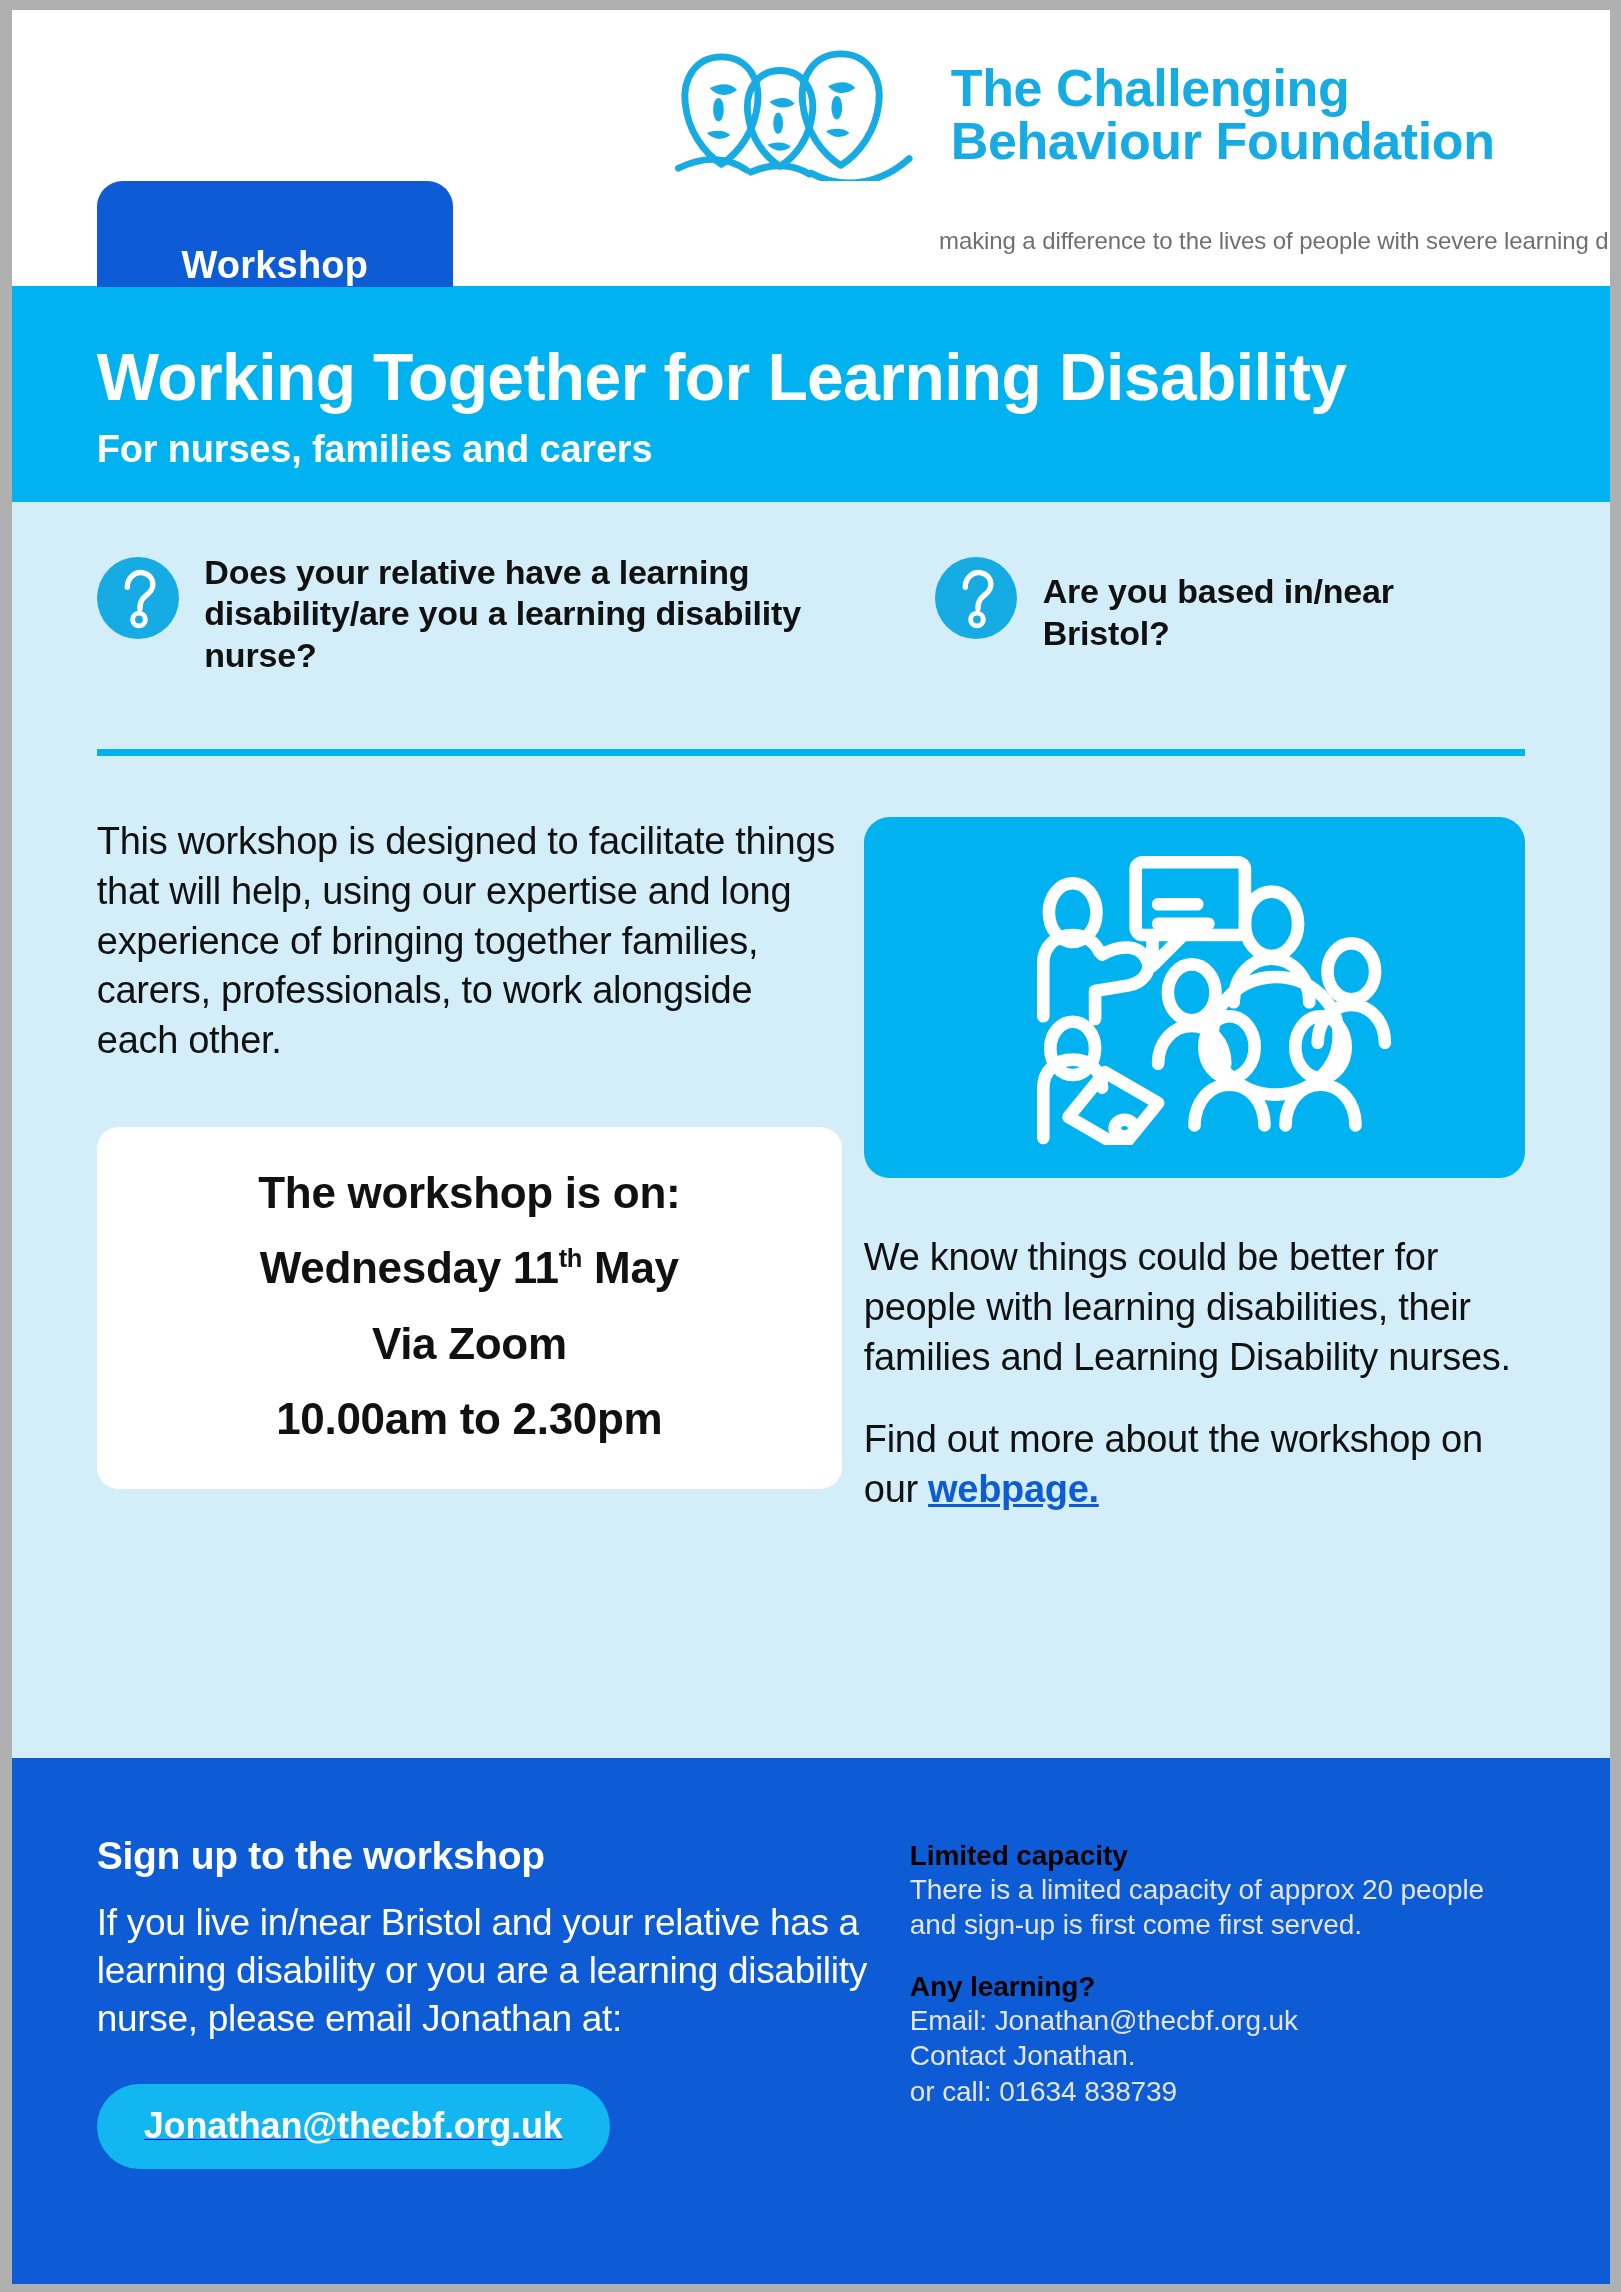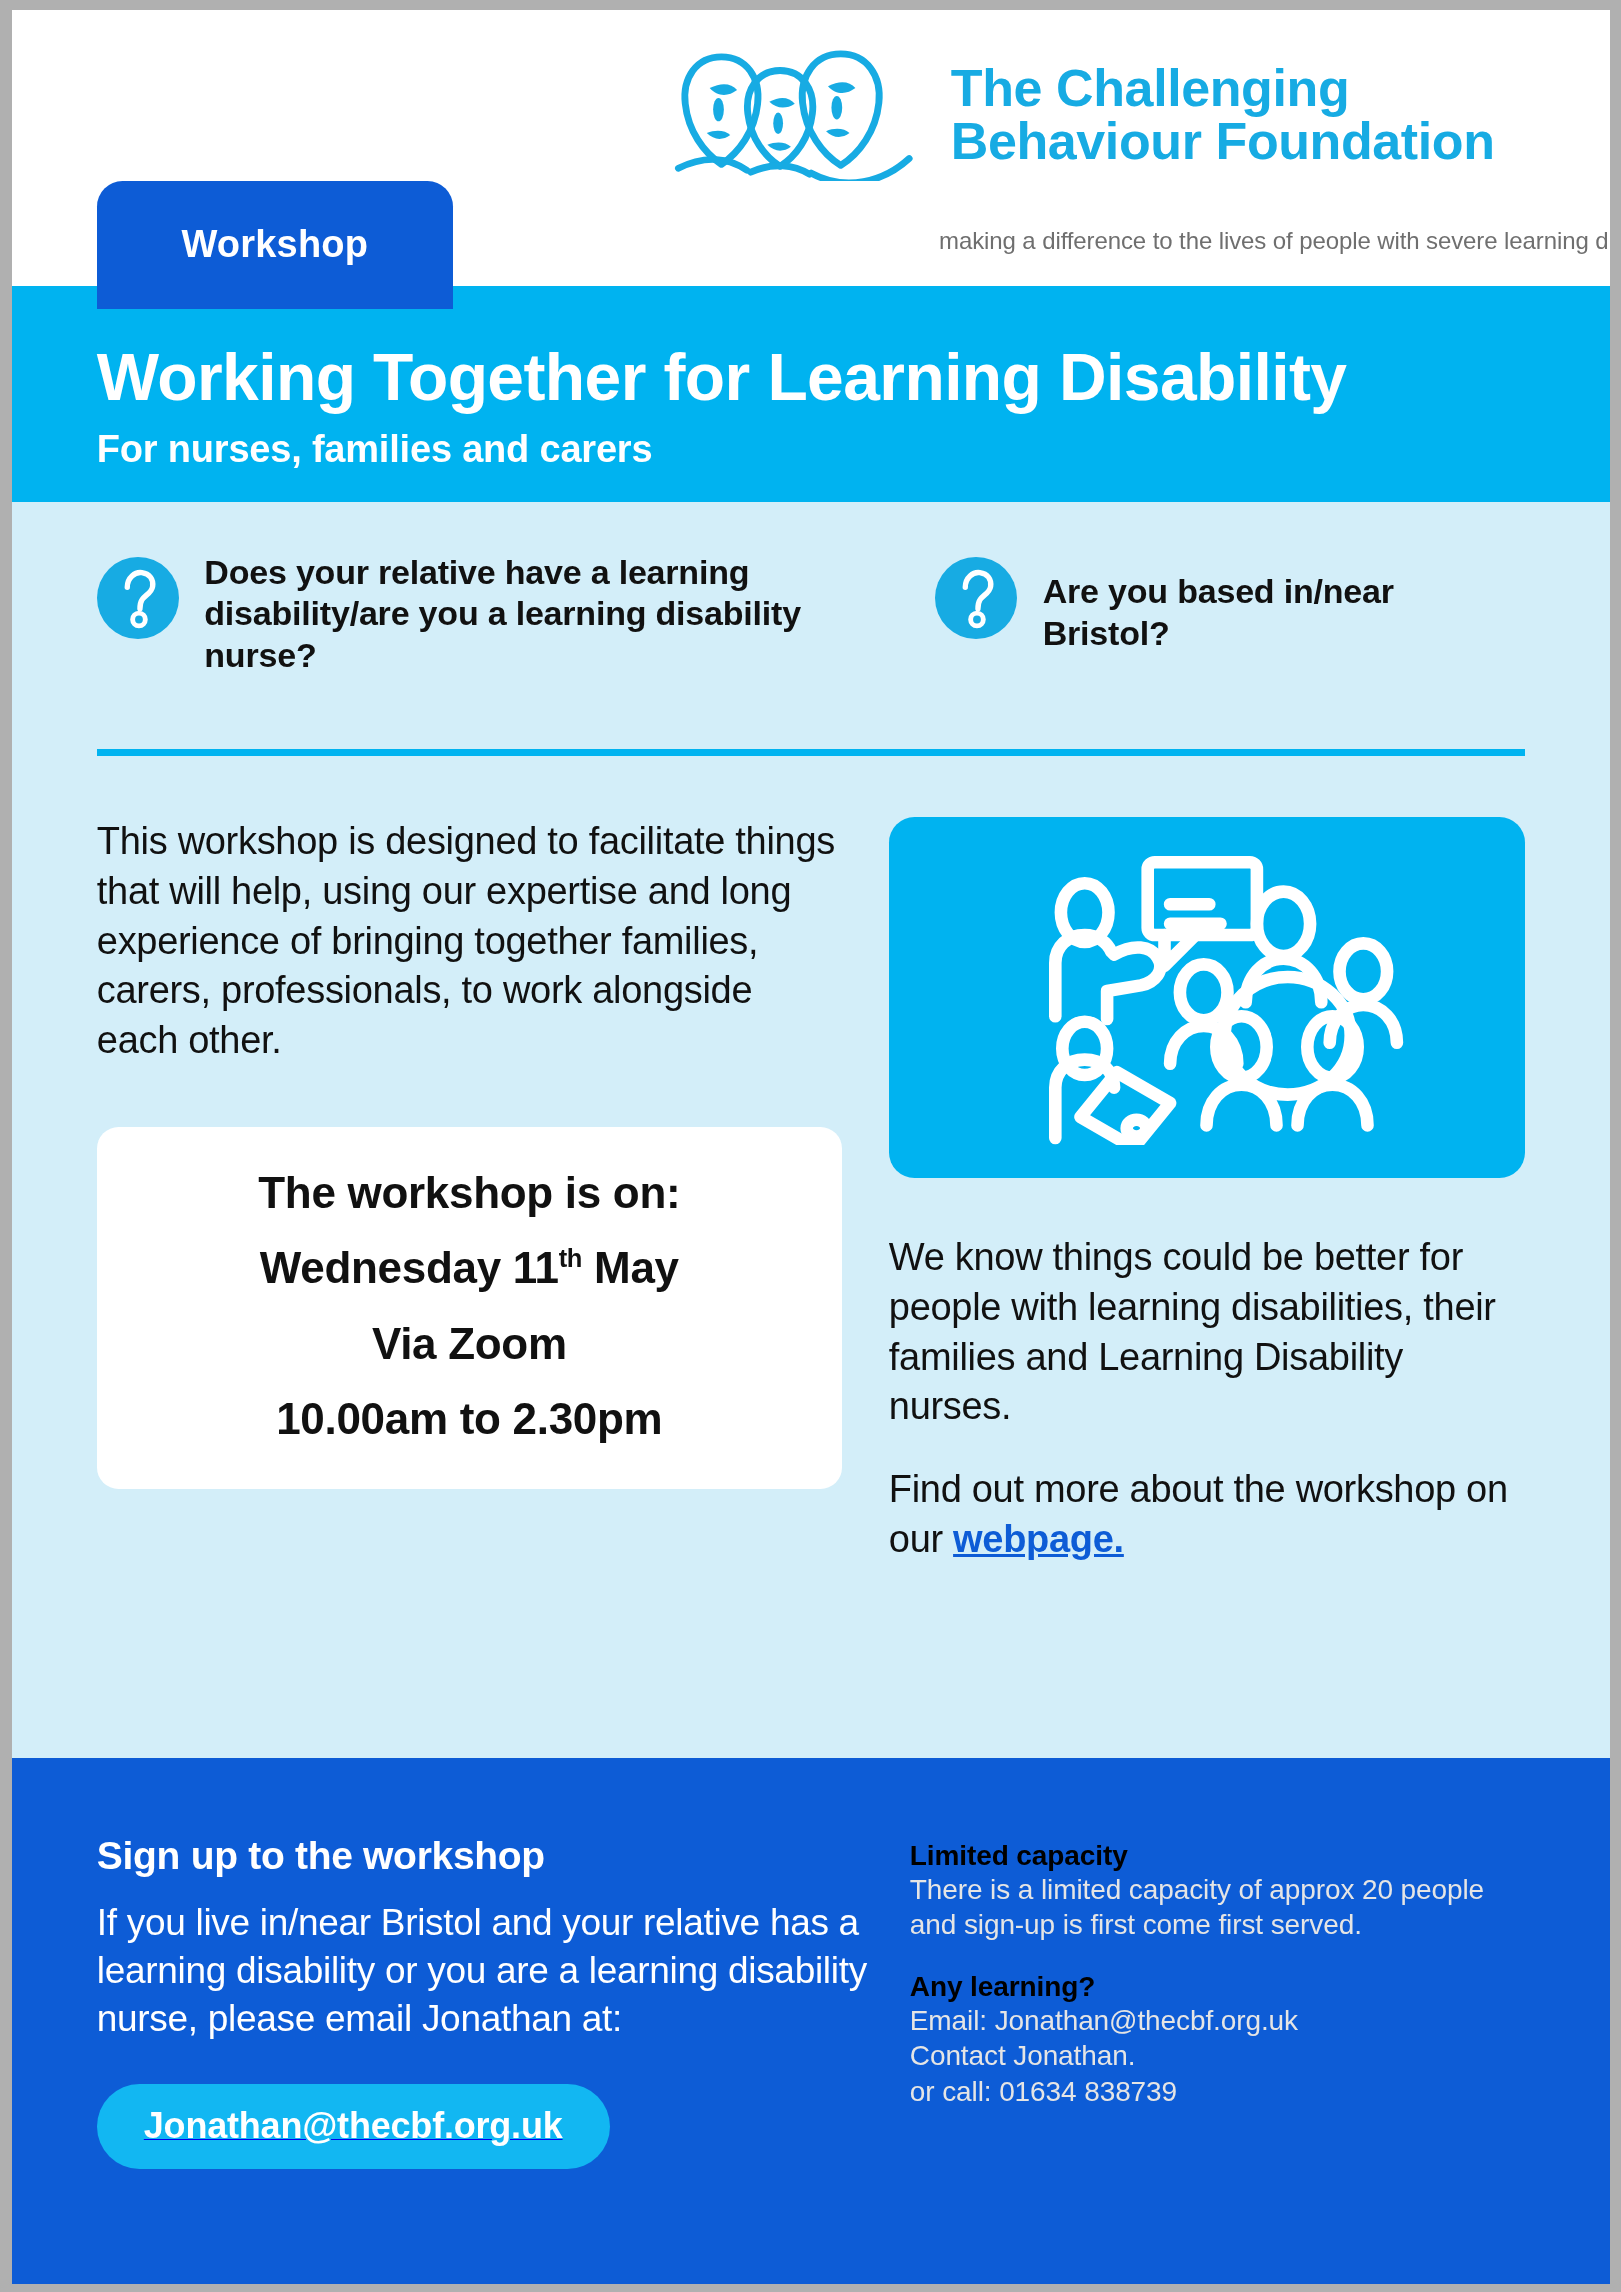--- a/index.html
+++ b/index.html
@@ -14,24 +14,24 @@
     width:1598px; height:2274px;
     background:#ffffff;
     overflow:hidden;
     display:flex; flex-direction:column;
   }
 
   
   .header { position:relative; height:276px; background:#fff; flex:none; }
   .tab {
     position:absolute; left:85px; top:171px;
-    width:356px; height:128px;
+    width:356px; height:106px;
     background:#0D5CD6;
     border-radius:25.5px 25.5px 0 0;
-    display:flex; align-items:center; justify-content:center;
+    display:flex; align-items:flex-end; justify-content:center;
   }
   .tab-label {
     color:#fff; font-size:38px; font-weight:bold; letter-spacing:0.2px;
   }
   .logo { position:absolute; left:662px; top:31px; width:872px; height:196px; }
   .logo-faces { position:absolute; left:0; top:7.8px; width:265px; height:132px; }
   .logo-text { position:absolute; left:277px; top:21.6px; }
   .logo-line {
     color:#17ABE3; font-size:52px; font-weight:bold;
     line-height:1.02; letter-spacing:-0.4px; white-space:nowrap;
@@ -66,21 +66,21 @@
     font-size:34px; font-weight:bold; color:#111;
     line-height:1.22; letter-spacing:-0.2px;
   }
   .q2 .qtext { padding-top:19.6px; }
 
   .divider {
     height:6.9px; background:#00B3F0;
     margin:73px 0 0 0; width:100%;
   }
 
-  .cols { display:flex; gap:47px; margin-top:61px; }
+  .cols { display:flex; gap:22px; margin-top:61px; }
   .colL { width:745px; }
   .colR { flex:1; }
 
   .para {
     font-size:38px; color:#111; line-height:1.31; letter-spacing:-0.3px;
   }
   .para + .para { margin-top:33px; }
   .link { color:#0D5CD6; font-weight:bold; }
 
   .datecard {

